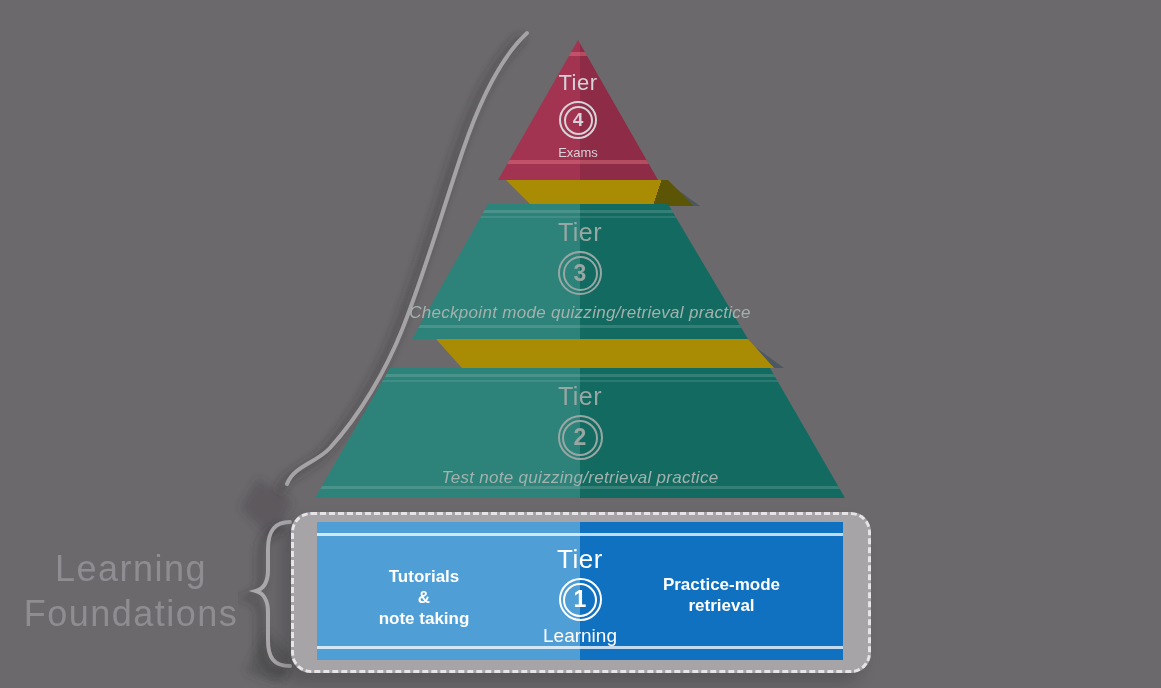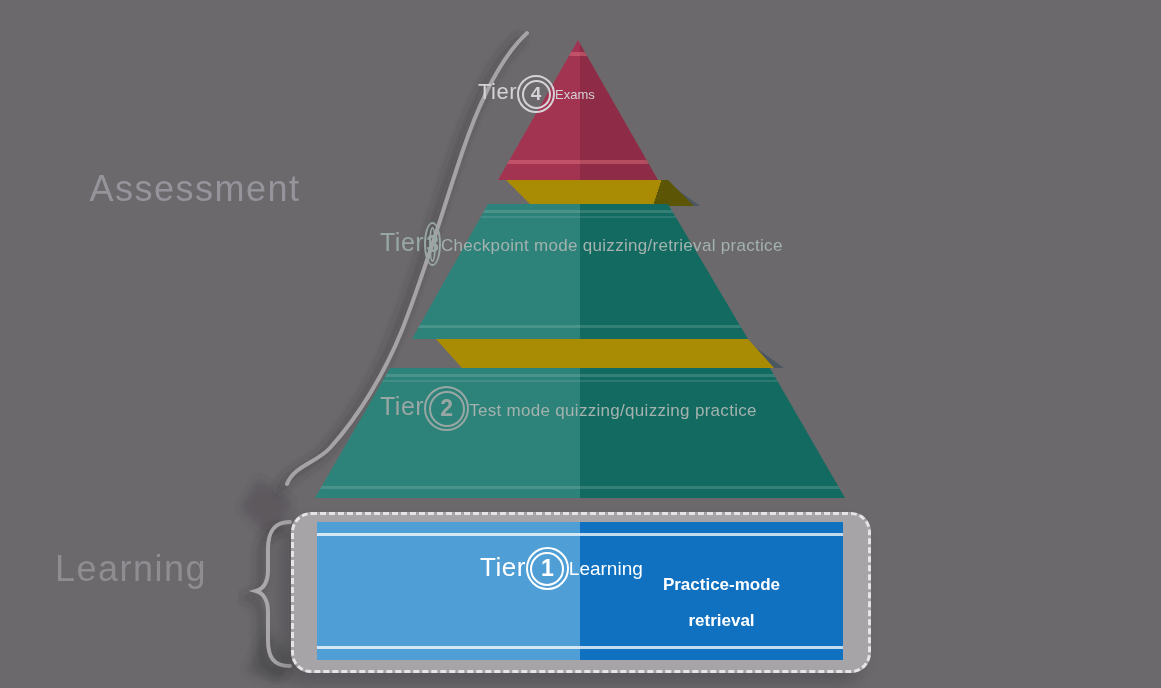--- a/index.html
+++ b/index.html
@@ -43,26 +43,26 @@
   #foundation-box{left:291px;top:512px;width:574px;height:155px;
     background:var(--box);border:3px dashed #e6e4e7;border-radius:20px;
     box-shadow:-10px 10px 16px rgba(25,23,27,.22);}
   #tier1-blue{left:317px;top:522px;width:526px;height:138px;
     background:linear-gradient(90deg,var(--bluel) 0 50%,var(--bluer) 50% 100%);}
   #tier1-line-top{top:11px;height:3px;background:rgba(255,255,255,.75);}
   #tier1-line-bot{top:124px;height:3px;background:rgba(255,255,255,.75);}
   #tier1-blue .stripe{left:0;right:0;position:absolute;}
 
   
-  .tier-block{position:absolute;display:flex;flex-direction:row;align-items:center;text-align:right;}
+  .tier-block{position:absolute;display:flex;flex-direction:column;align-items:center;text-align:right;}
   .tier-word{font-size:25px;letter-spacing:.5px;}
   .tier-circle{position:relative;display:flex;align-items:center;justify-content:center;
     border-radius:50%;border:2.5px solid currentColor;font-weight:bold;box-sizing:border-box;}
   .tier-circle::after{content:"";position:absolute;inset:2.5px;border:2.5px solid currentColor;border-radius:50%;}
-  .tier-desc{font-size:17px;letter-spacing:.3px;}
+  .tier-desc{font-size:17px;letter-spacing:.3px;font-style:italic;}
   .side-text{position:absolute;display:flex;flex-direction:column;align-items:center;
     color:#fff;font-weight:bold;font-size:17px;line-height:21px;text-align:center;}
 
   #t4-block{left:478px;top:70px;width:200px;color:#d6d2d7;}
   #t4-block .tier-word{font-size:22px;}
   #t4-block .tier-circle{width:38px;height:38px;font-size:19px;margin-top:5px;}
   #t4-block .tier-label{font-size:13px;margin-top:6px;}
 
   #t3-block{left:380px;top:218px;width:400px;color:#98a7a3;}
   #t3-block .tier-circle{width:44px;height:44px;font-size:23px;margin-top:4px;}
@@ -71,21 +71,21 @@
   #t2-block{left:380px;top:382px;width:400px;color:#98a7a3;}
   #t2-block .tier-circle{width:45px;height:45px;font-size:23px;margin-top:4px;}
   #t2-block .tier-desc{margin-top:8px;color:#a3b2ae;white-space:nowrap;}
 
   #t1-block{left:480px;top:544px;width:200px;color:#ffffff;}
   #t1-block .tier-word{font-size:26px;}
   #t1-block .tier-circle{width:43px;height:43px;font-size:23px;margin-top:3px;}
   #t1-block .tier-label{font-size:19px;margin-top:4px;}
 
   #t1-left{left:317px;top:566px;width:214px;}
-  #t1-right{left:600px;top:574px;width:243px;gap:15px;}
+  #t1-right{left:600px;top:574px;width:243px;}
 
   
   .big-label{position:absolute;text-align:center;color:var(--labelgray);
     font-size:36px;line-height:45px;letter-spacing:1.5px;}
   #assessment-label{left:40px;top:166px;width:310px;}
   #foundations-label{left:0px;top:546px;width:262px;color:#8f8d92;}
 
   #brace-svg{position:absolute;left:0;top:0;}
 </style>
 </head>
@@ -150,36 +150,41 @@
       <span>3</span>
     </div>
     <div class="tier-desc">Checkpoint mode quizzing/retrieval practice</div>
   </div>
 
   <div class="tier-block" id="t2-block">
     <div class="tier-word">Tier</div>
     <div class="tier-circle">
       <span>2</span>
     </div>
-    <div class="tier-desc">Test mode quizzing/quizzing practice</div>
+    <div class="tier-desc">Test note quizzing/retrieval practice</div>
   </div>
 
   <div class="tier-block" id="t1-block">
     <div class="tier-word">Tier</div>
     <div class="tier-circle">
       <span>1</span>
     </div>
     <div class="tier-label">Learning</div>
   </div>
 
+  <div class="side-text" id="t1-left">
+    <span>Tutorials</span>
+    <span>&amp;</span>
+    <span>note taking</span>
+  </div>
   <div class="side-text" id="t1-right">
     <span>Practice-mode</span>
     <span>retrieval</span>
   </div>
 
   <div class="big-label" id="assessment-label">
-    <div>Assessment</div>
   </div>
   <div class="big-label" id="foundations-label">
     <div>Learning</div>
+    <div>Foundations</div>
   </div>
 
 </div>
 
 </body></html>

